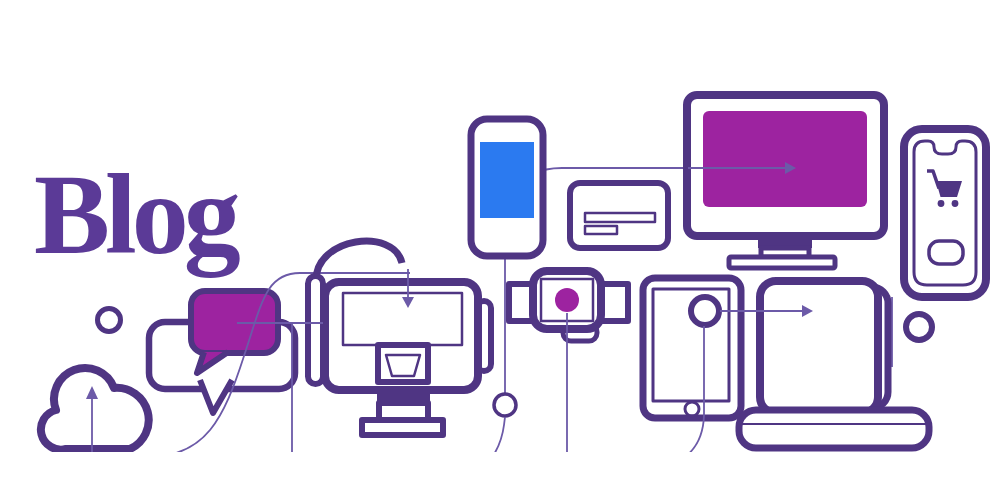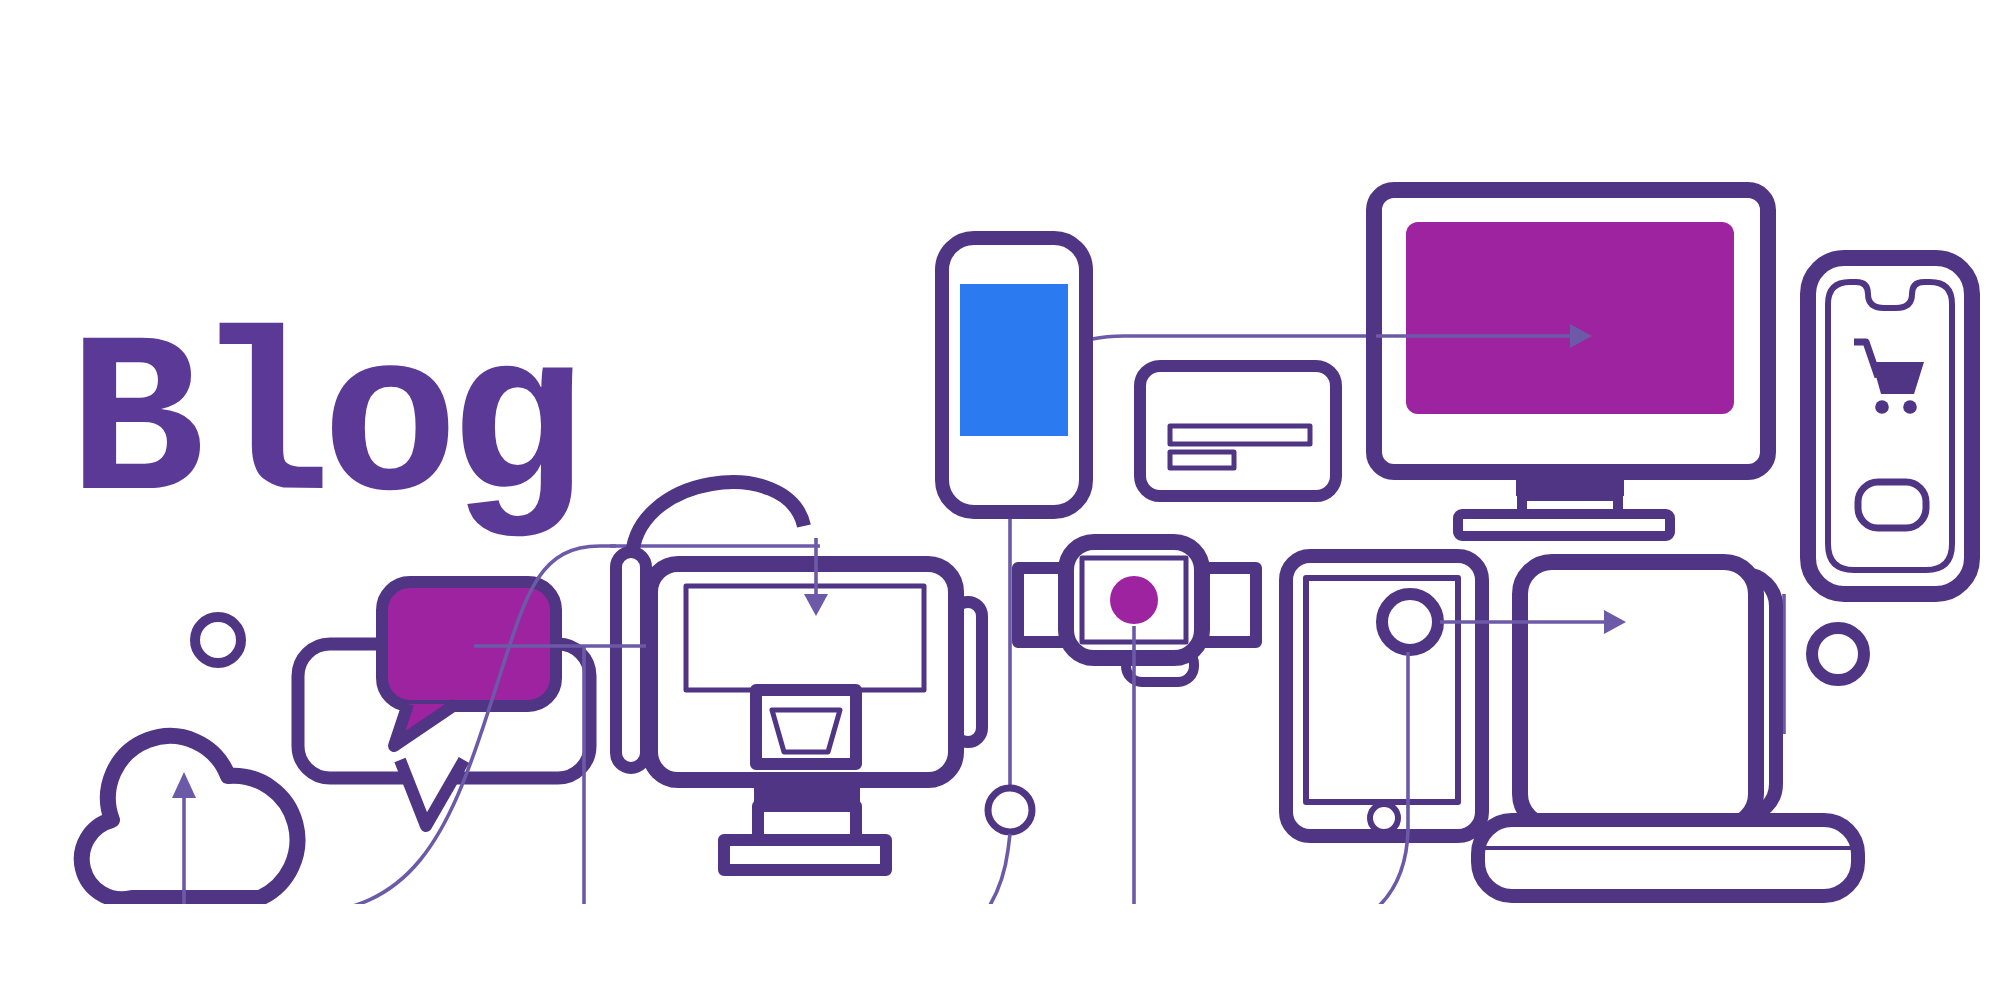--- a/index.html
+++ b/index.html
@@ -1,17 +1,17 @@
 <!DOCTYPE html>
 <html style="--background: #FFFFFF; --title: #5B3A97; --outline: #4F3583; --magenta: #9D23A0; --blue: #2B7AF0; --flow: #6C5AA8;"><head>
 <meta charset="utf-8">
 <style>
   html,body{margin:0;padding:0;background:#fff;}
   #stage{position:relative;width:1000px;height:452px;overflow:hidden;background:var(--background,#fff);
-         font-family:Liberation Mono, monospace;}
+         font-family:Liberation Serif, serif;}
   #title{position:absolute;left:34px;top:158px;font-size:114px;font-weight:bold;
          letter-spacing:-5px;line-height:1;color:var(--title,#5B3A97);}
   svg{position:absolute;left:0;top:0;}
   .ol{fill:#fff;stroke:var(--outline,#4F3583);stroke-linejoin:round;}
   .nf{fill:none;stroke:var(--outline,#4F3583);stroke-linejoin:round;}
   .sd{fill:var(--outline,#4F3583);}
   .mg{fill:var(--magenta,#9D23A0);}
   .mgs{fill:var(--magenta,#9D23A0);stroke:var(--outline,#4F3583);stroke-linejoin:round;}
   .bl{fill:var(--blue,#2B7AF0);}
   .fl{fill:none;stroke:var(--flow,#6C5AA8);stroke-width:1.8;}

